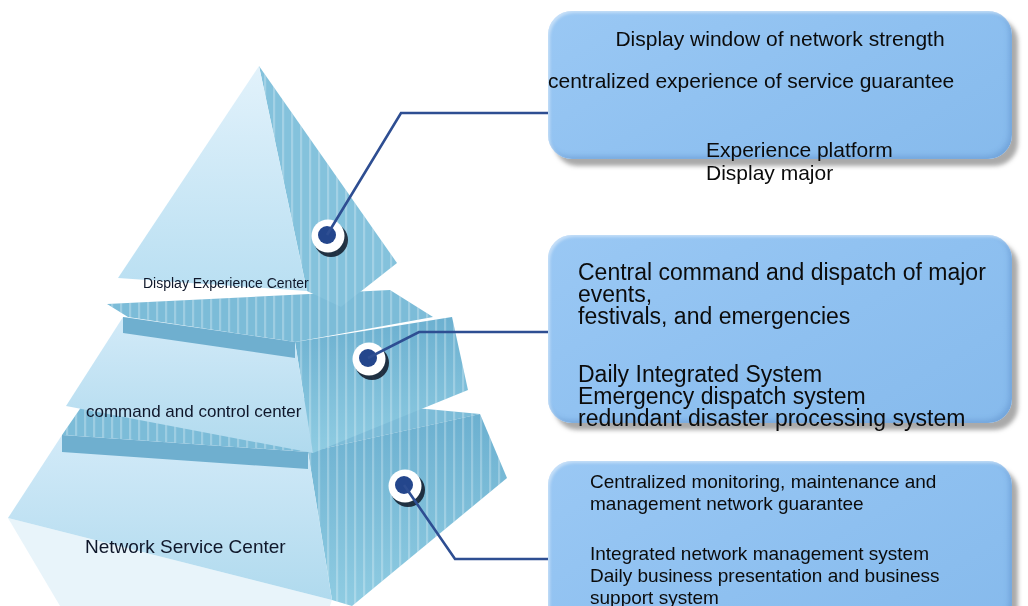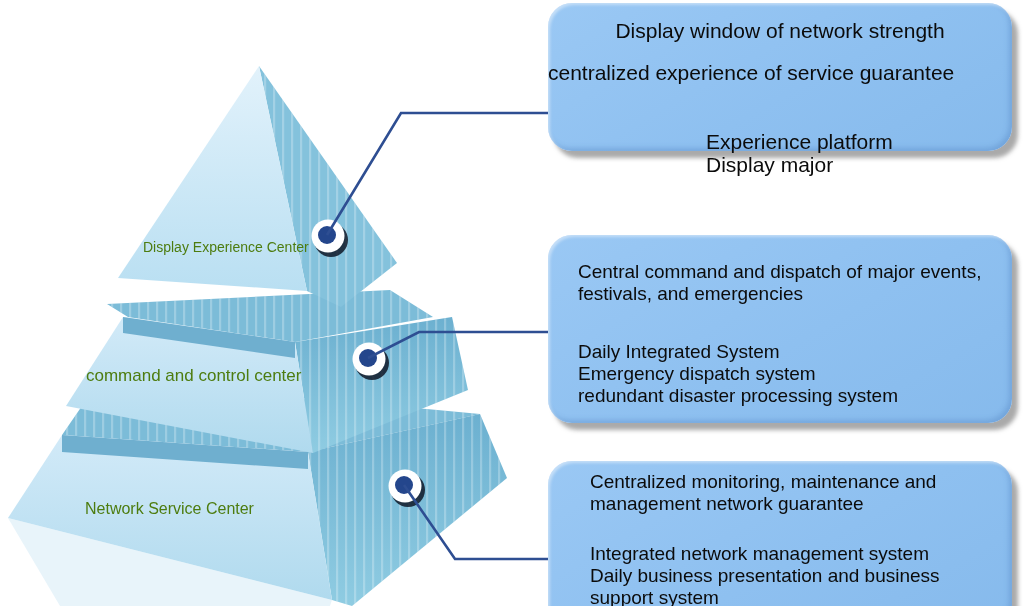--- a/index.html
+++ b/index.html
@@ -17,43 +17,44 @@
     height: 606px;
     background: #ffffff;
   }
   .pyramid-layer {
     position: absolute;
     left: 0; top: 0;
     width: 1028px; height: 606px;
   }
   .tier-label {
     position: absolute;
-    color: #4d7c0f;
+    color: #0f172a;
     white-space: nowrap;
     z-index: 3;
+    margin-top: 36px;
   }
   #label-1 { left: 143px; top: 239px; font-size: 14px; }
   #label-2 { left: 86px;  top: 366px; font-size: 17px; }
-  #label-3 { left: 85px;  top: 500px; font-size: 16px; }
+  #label-3 { left: 85px;  top: 500px; font-size: 19px; }
 
   .callout {
     position: absolute;
     left: 548px;
     width: 464px;
     box-sizing: border-box;
     background: linear-gradient(150deg, #9ac8f4 0%, #8ec0f0 55%, #86baec 100%);
     border-radius: 24px;
     box-shadow: 6px 7px 4px rgba(125,125,125,0.65),
                 inset 2px 2px 3px rgba(255,255,255,0.45),
                 inset -3px -3px 5px rgba(90,140,200,0.45);
     color: #0b0b0b;
     z-index: 2;
   }
-  #callout-1 { top: 3px;   height: 148px; font-size: 21px; line-height: 23px; }
-  #callout-2 { top: 235px; height: 188px; font-size: 19px; line-height: 22px; padding: 26px 18px 0 30px; }
+  #callout-1 { top: 11px;   height: 148px; font-size: 21px; line-height: 23px; }
+  #callout-2 { top: 235px; height: 188px; font-size: 23px; line-height: 22px; padding: 26px 18px 0 30px; }
   #callout-3 { top: 461px; height: 167px; font-size: 19px; line-height: 22px; padding: 10px 18px 0 42px; }
 
   .c1-line1 { text-align: center; margin-top: 16px; }
   .c1-line2 { text-align: left; margin-top: 19px; }
   .c1-systems { margin-top: 46px; margin-left: 158px; }
   .c2-systems { margin-top: 36px; }
   .c3-systems { margin-top: 28px; }
 </style>
 </head>
 <body>

